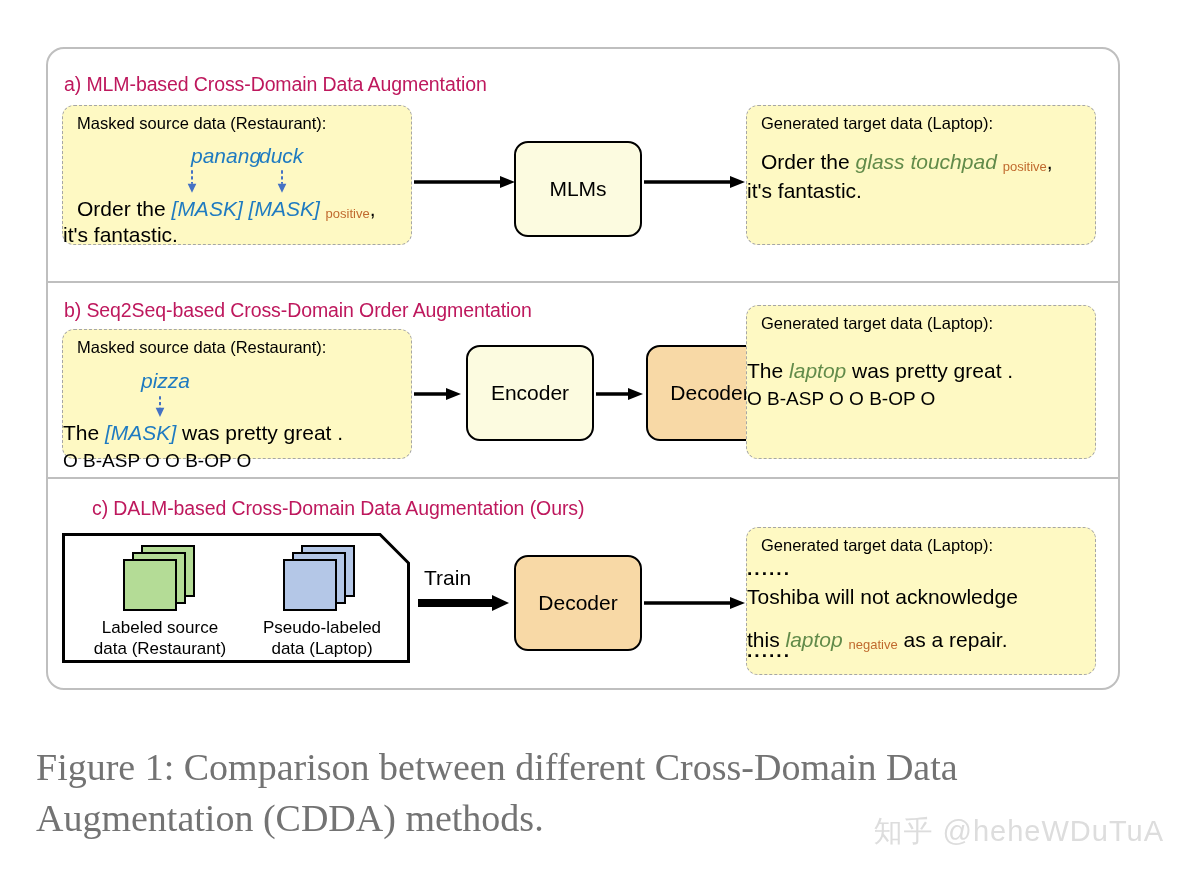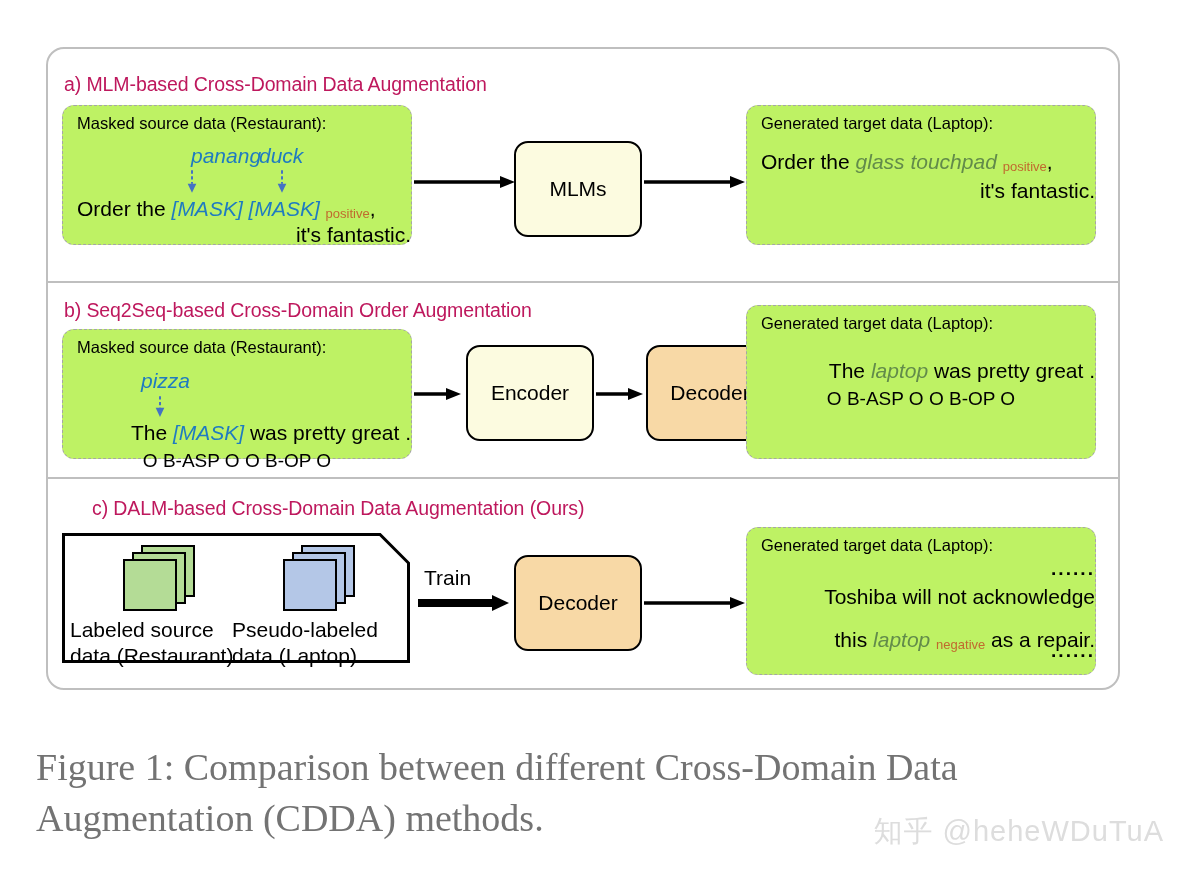--- a/index.html
+++ b/index.html
@@ -51,41 +51,41 @@
   .st-a { left: 16px; top: 24px; }
   .st-b { left: 16px; top: 250px; }
   .st-c { left: 16px; top: 448px; margin-left: 28px; }
 
   
   .dashed-box {
     position: absolute;
     border: 1.6px dashed #a6a6a6;
     border-radius: 12px;
     box-sizing: border-box;
-    background: #bef264;
+    background: #fef9c3;
   }
   .box-label {
     position: absolute;
     left: 14px;
     top: 8px;
     font-size: 16.5px;
     white-space: nowrap;
   }
 
   
   .line {
     position: absolute;
     white-space: nowrap;
     font-size: 21px;
     line-height: 1;
   }
   .line.centered {
     left: 0;
     width: 100%;
-    text-align: right;
+    text-align: left;
   }
   .it-blue {
     color: #1F7BC1;
     font-style: italic;
   }
   .it-green {
     color: #628B4A;
     font-style: italic;
   }
   .sub-senti {
@@ -96,21 +96,21 @@
   }
   .dots {
     letter-spacing: 1px;
     font-weight: 700;
     font-size: 19px;
   }
   .tag-row {
     position: absolute;
     left: 0;
     width: 100%;
-    text-align: center;
+    text-align: left;
     font-size: 19px;
     white-space: nowrap;
   }
 
   
   .mask-arrow {
     position: absolute;
     width: 10px;
   }
 
@@ -131,21 +131,22 @@
 
   
   .flow-arrow { position: absolute; }
 
   
   .note-shape {
     position: absolute;
   }
   .stack-caption {
     position: absolute;
-    font-size: 21px;
+    text-align: center;
+    font-size: 17px;
     line-height: 1.25;
     white-space: nowrap;
   }
   .train-label {
     position: absolute;
     font-size: 21px;
     white-space: nowrap;
   }
 
   

